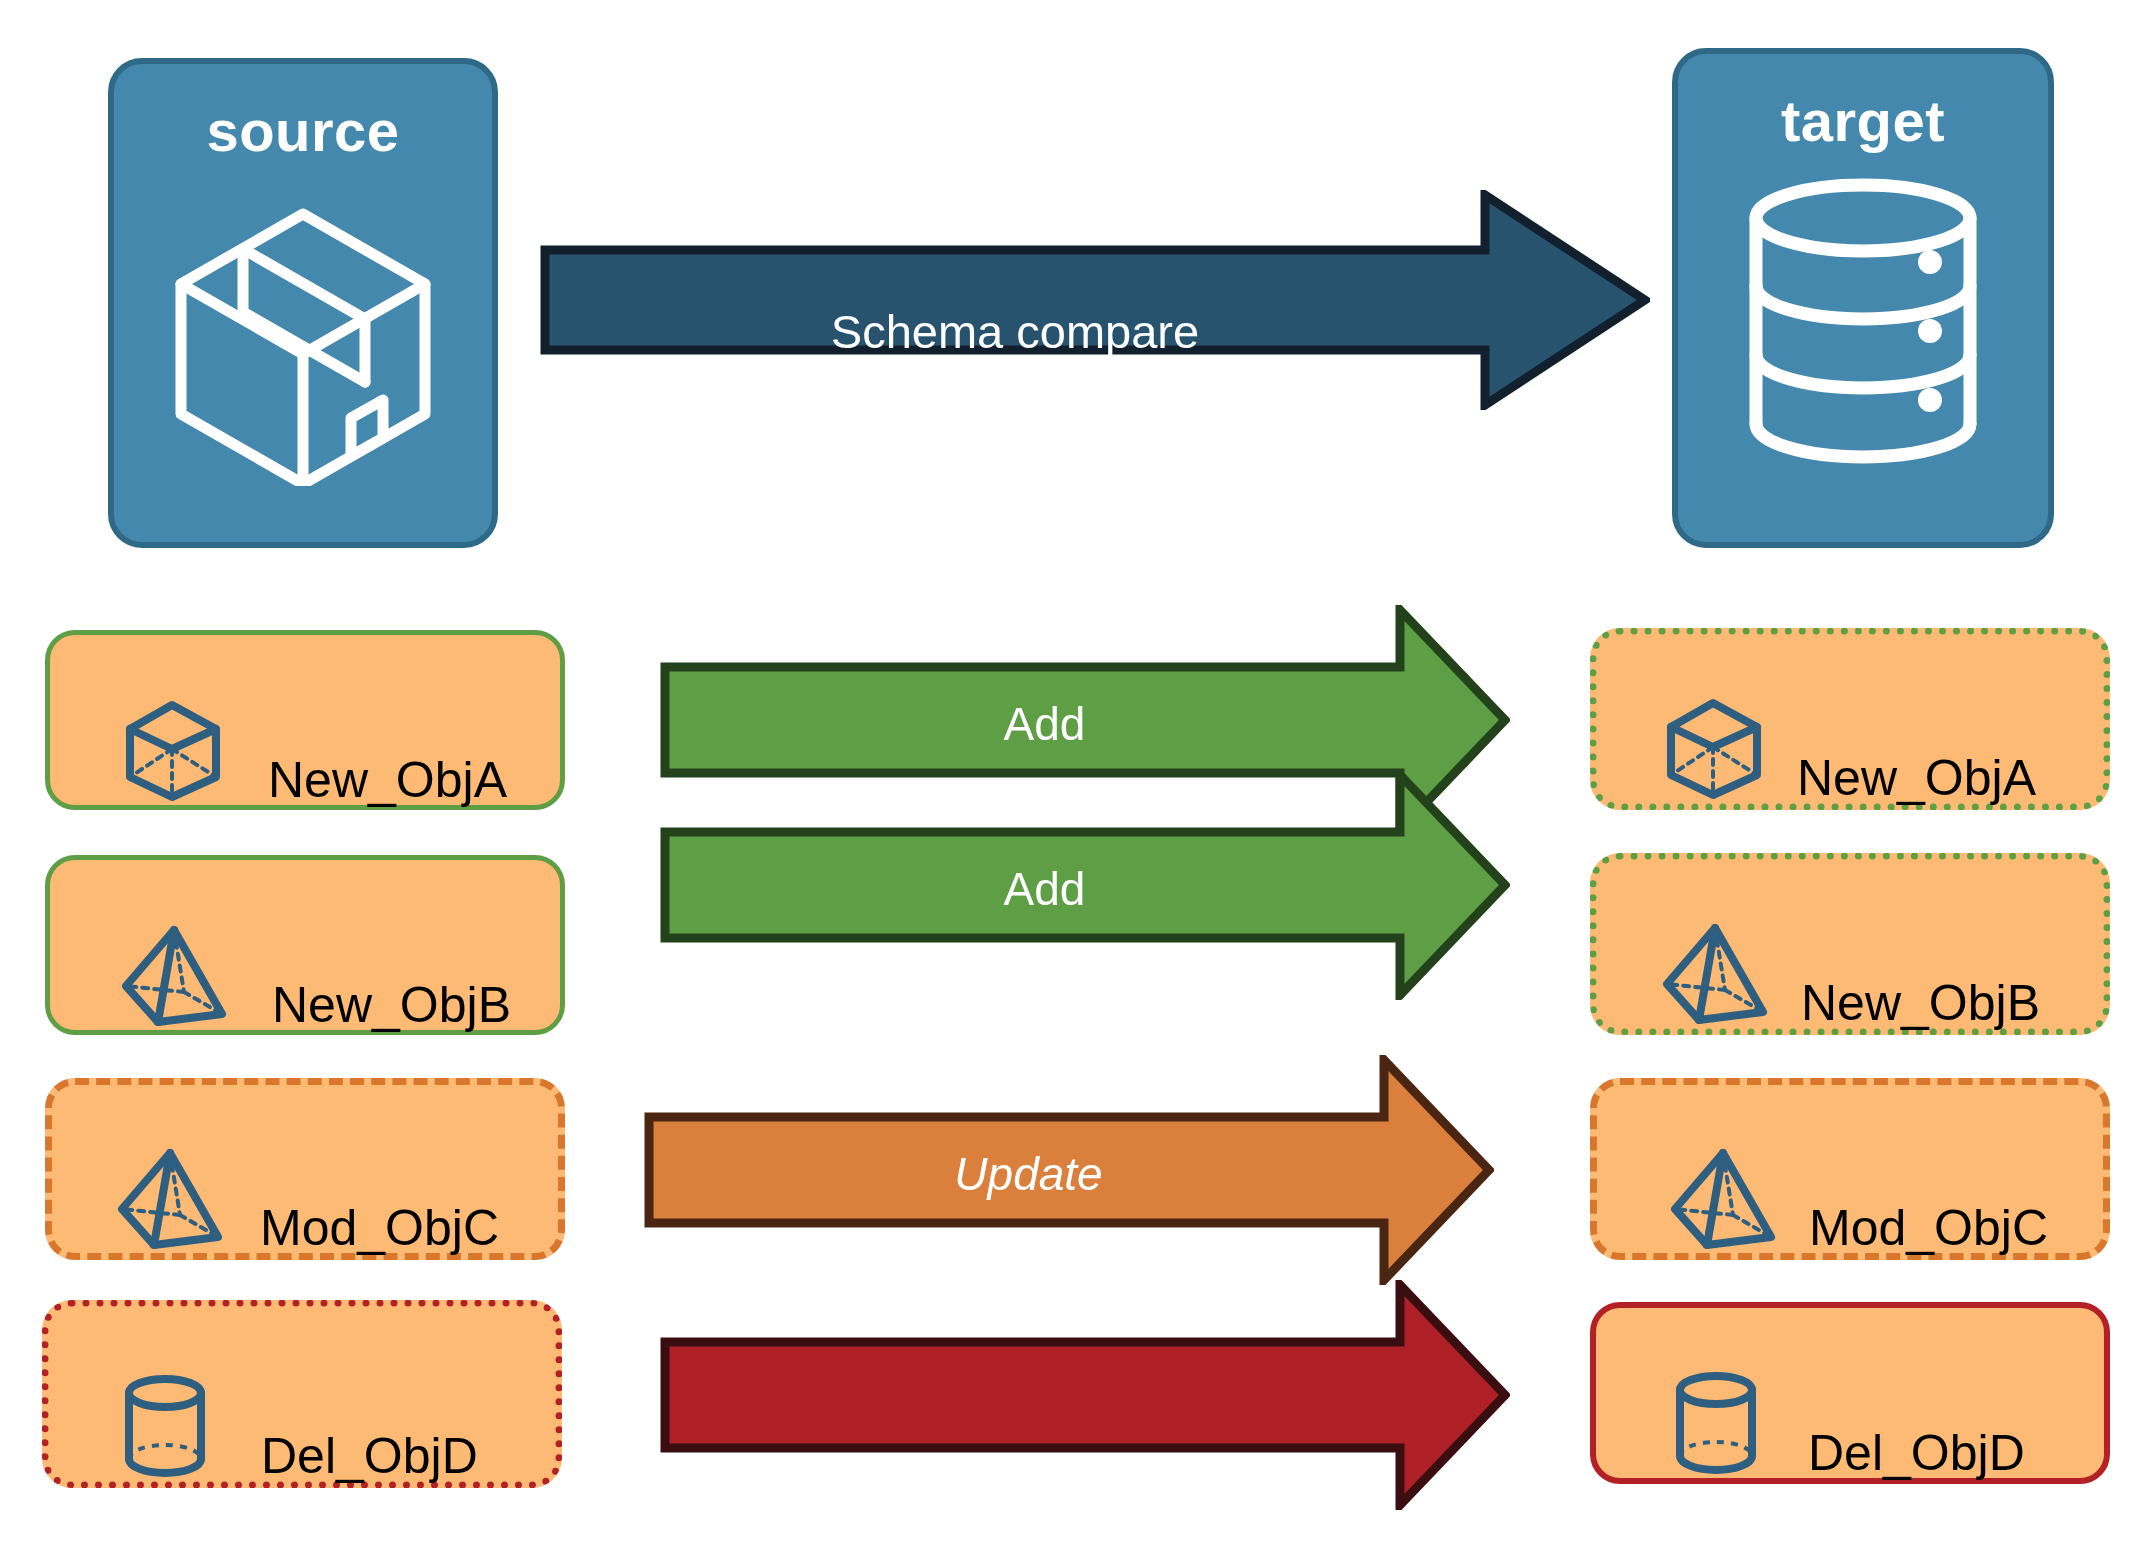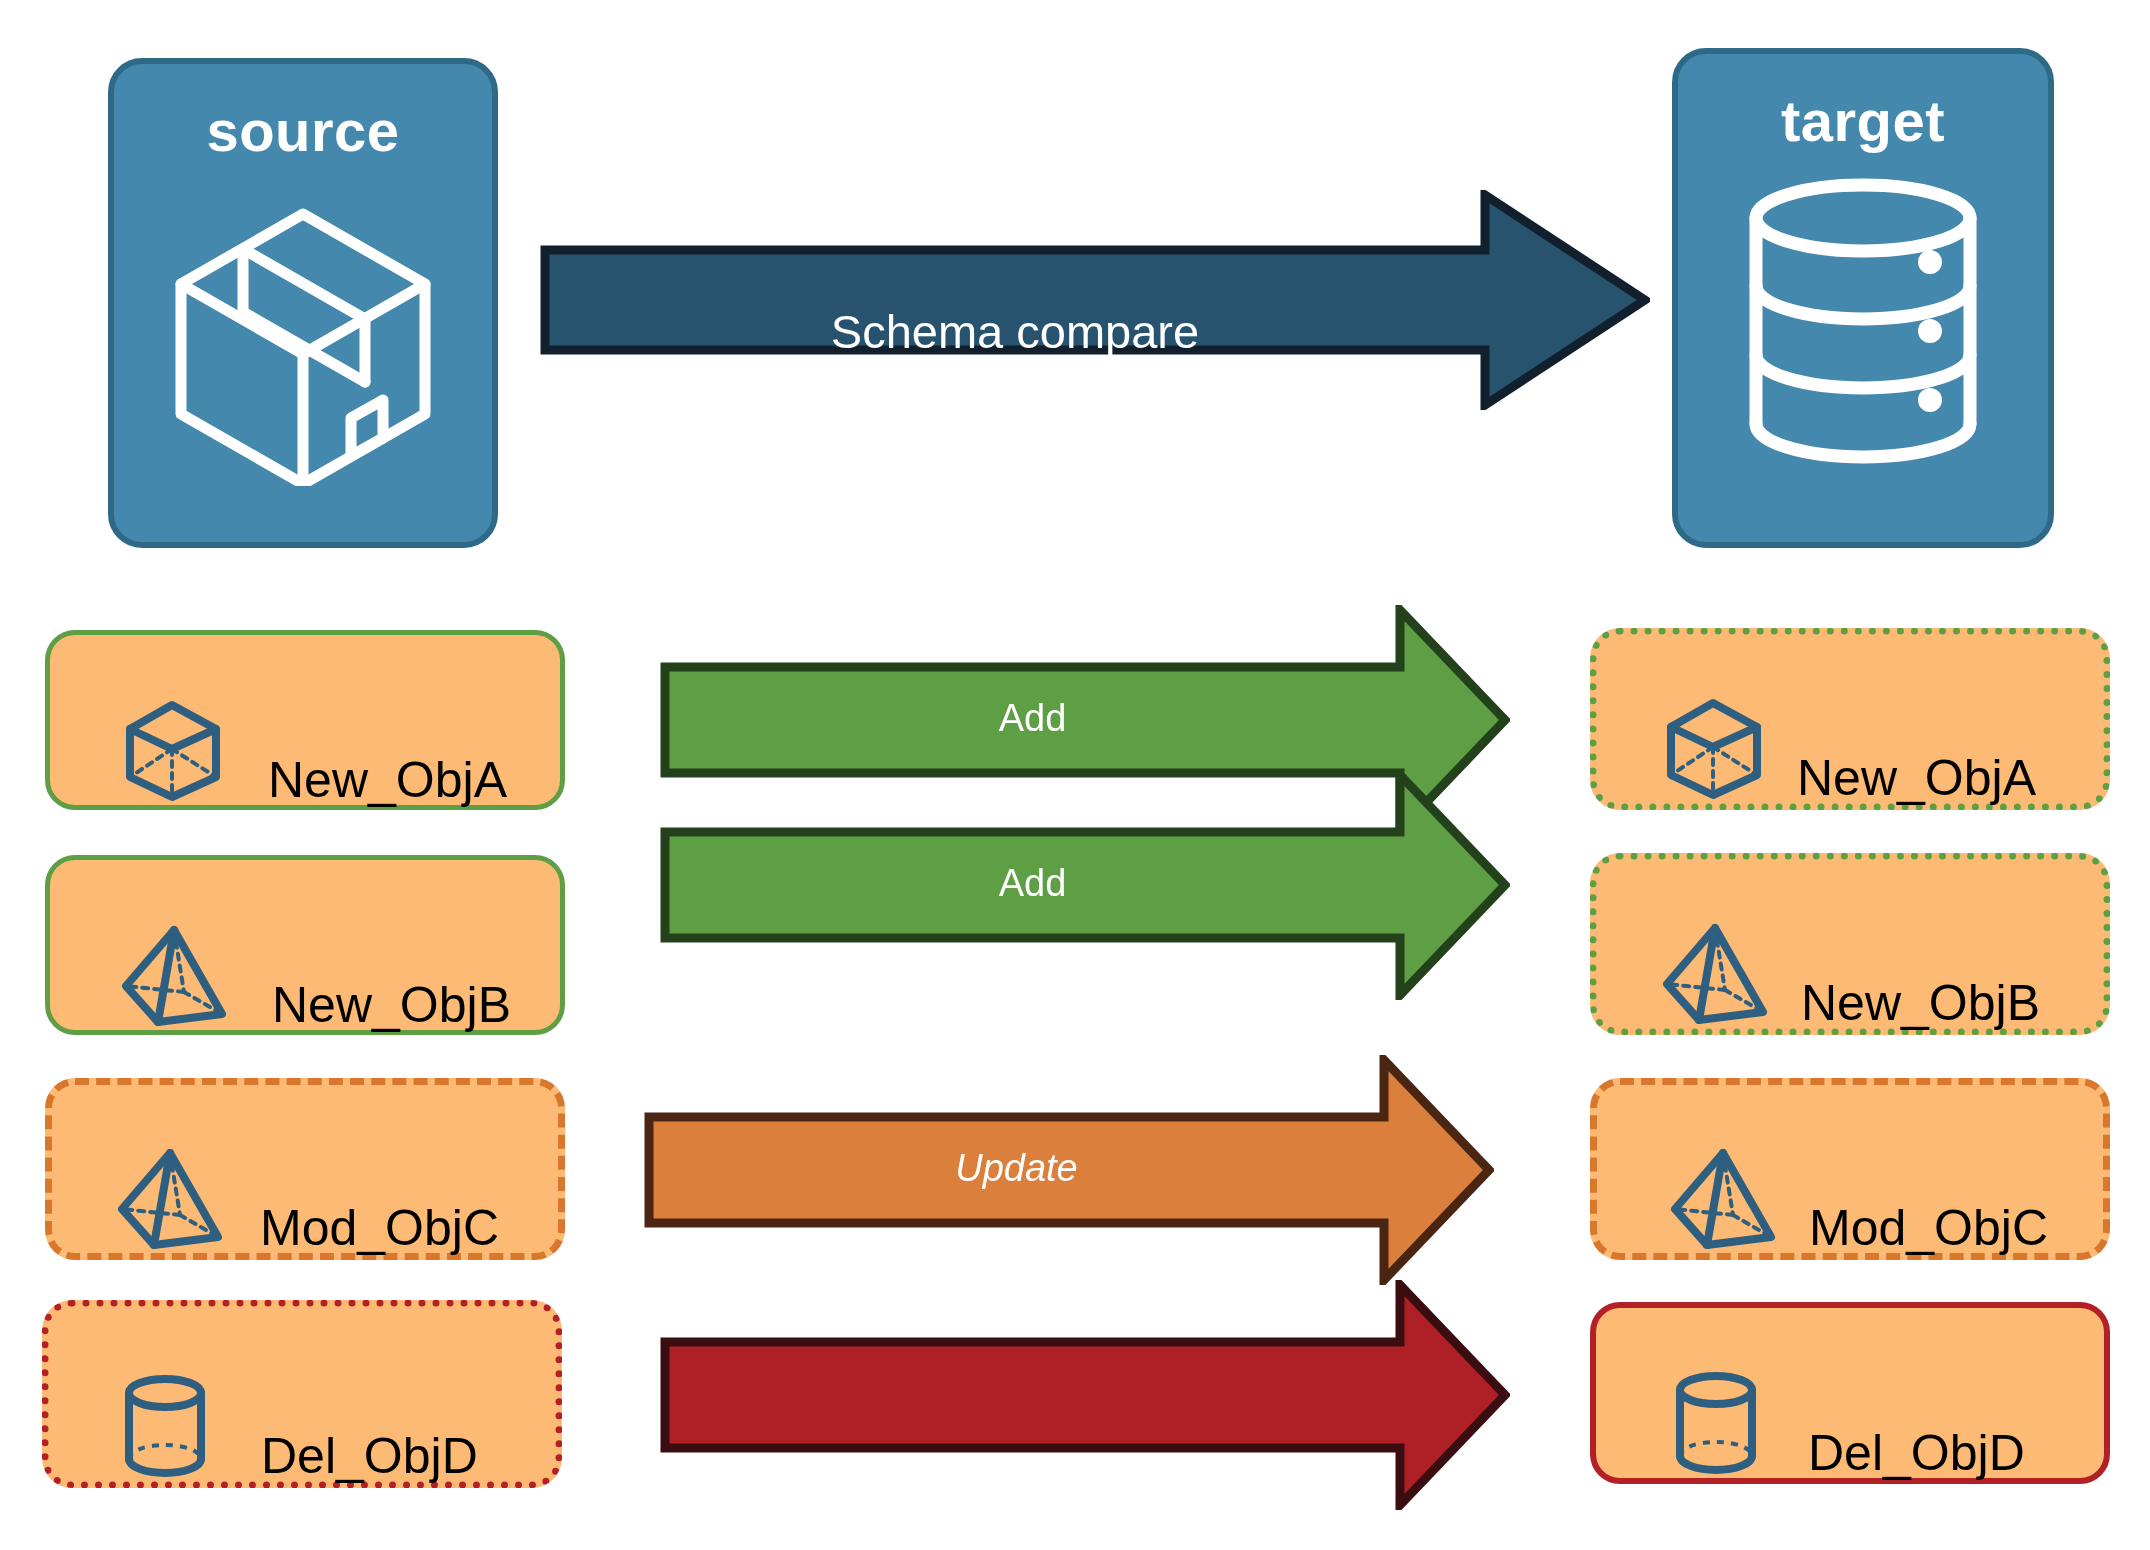--- a/index.html
+++ b/index.html
@@ -81,24 +81,25 @@
   .bs-dotted-red   { border: 7px dotted #B32025; }
   .bs-solid-red    { border: 6px solid #B32025; }
 
   
   .action-arrow {
     position: absolute;
   }
   .action-arrow-label {
     position: absolute;
     color: #ffffff;
-    font-size: 38px;
+    font-size: 46px;
     white-space: nowrap;
     text-align: center;
     pointer-events: none;
+    padding-left: 12px;
   }
 </style>
 </head>
 <body>
 
 <div id="canvas">
 
   <div class="endpoint" style="left:1672px; top:48px; width:382px; height:500px; background:#4489AD; border:6px solid #2E6A87;">
     <div class="endpoint-title">target</div>
     <div class="endpoint-icon">

